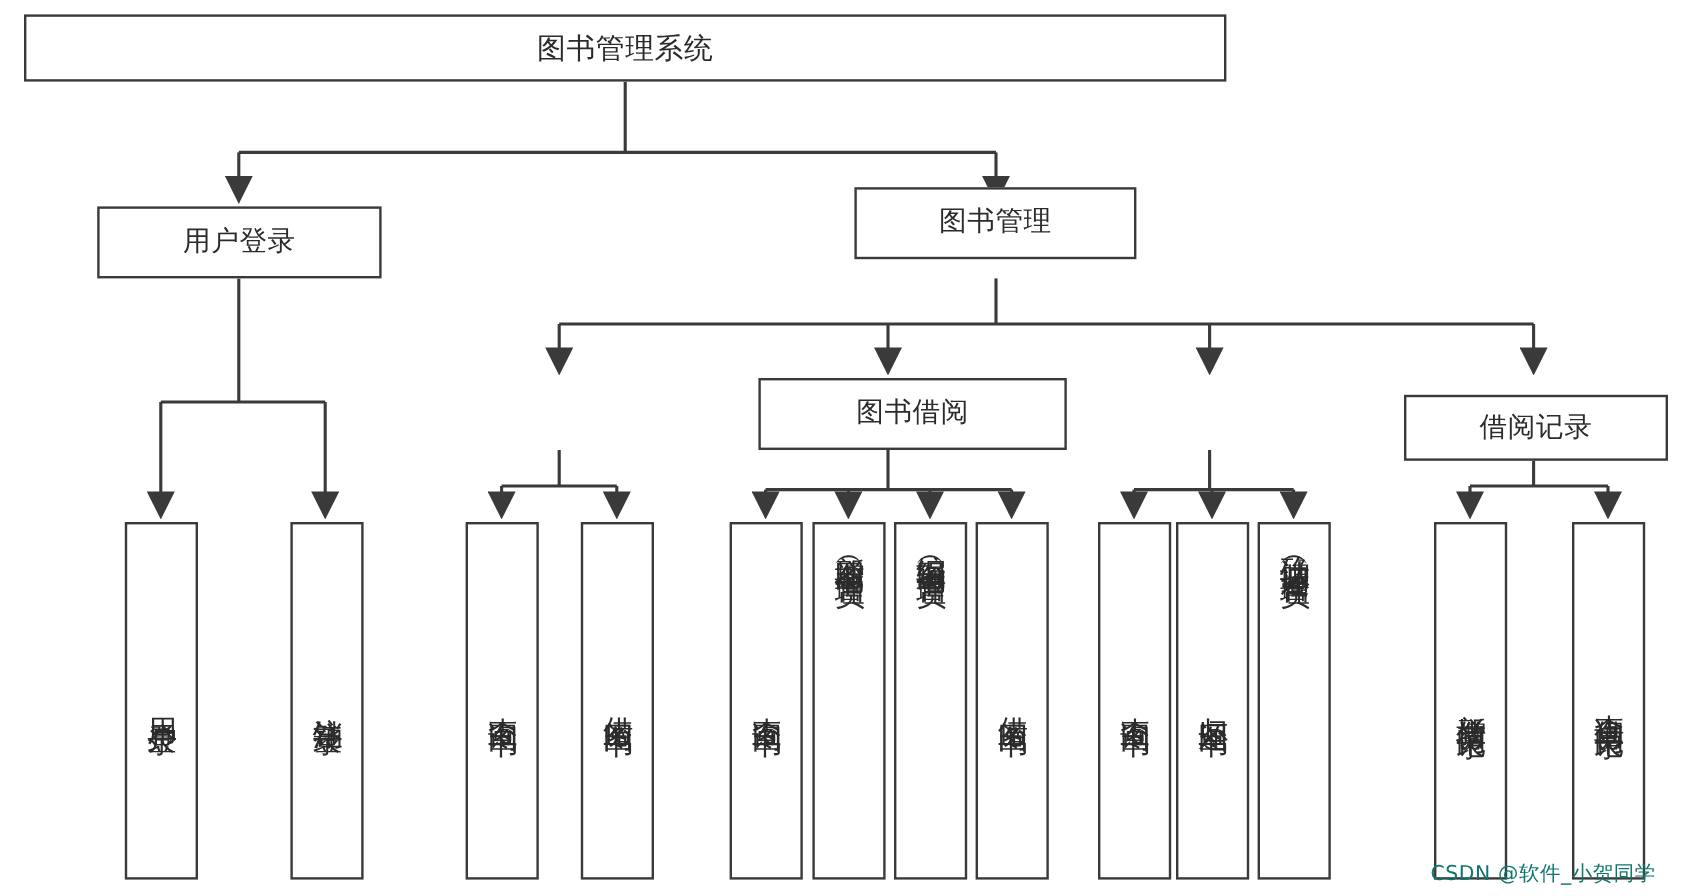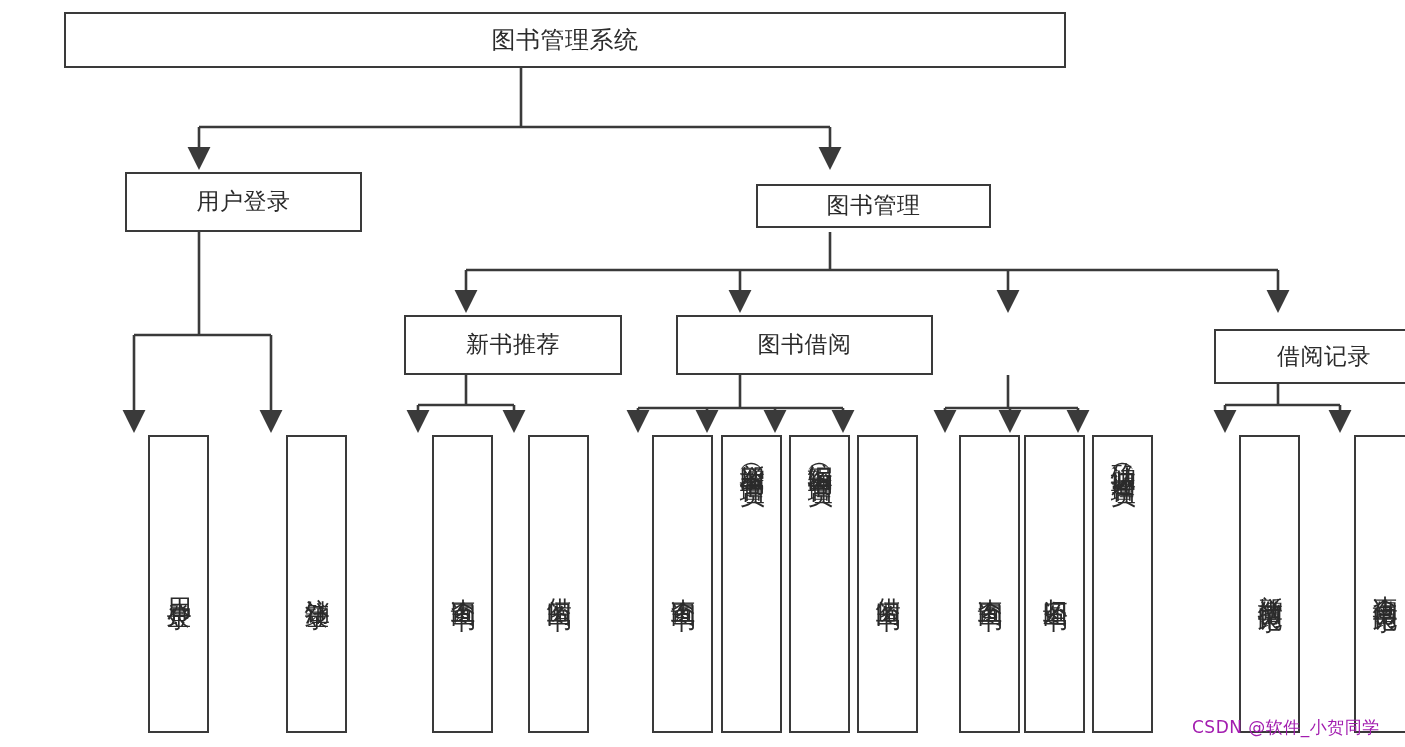--- a/index.html
+++ b/index.html
@@ -29,21 +29,20 @@
   .node {
     position: absolute;
     box-sizing: border-box;
     background: #ffffff;
     border: 2.5px solid #3a3a3a;
     display: flex;
     align-items: center;
     justify-content: center;
     color: #2b2b2b;
     z-index: 2;
-    margin-left: 44px;
   }
   .node .label {
     display: block;
     text-align: center;
     line-height: 1.18;
     letter-spacing: 0.5px;
   }
   
   .node.horiz .label {
     font-size: 23px;
@@ -67,21 +66,21 @@
     white-space: nowrap;
   }
   
   .node.vert.centered {
     align-items: center;
     padding-top: 0;
   }
   .watermark {
     position: absolute;
     font-size: 17px;
-    color: #a21caf;
+    color: #0f766e;
     white-space: nowrap;
     z-index: 5;
     letter-spacing: 0.5px;
   }
 </style>
 </head>
 <body>
 
 <div id="canvas">
 
@@ -138,27 +137,24 @@
   </svg>
 
   <div class="node horiz root" style="left:20px; top:12px; width:1002px; height:56px;">
     <span class="label">图书管理系统</span>
   </div>
 
   <div class="node horiz" style="left:81px; top:172px; width:237px; height:60px;">
     <span class="label">用户登录</span>
   </div>
 
-  <div class="node horiz" style="left:712px; top:184px; width:235px; height:44px;">
+  <div class="node horiz" style="left:712px; top:156px; width:235px; height:60px;">
     <span class="label">图书管理</span>
   </div>
 
-  <div class="node horiz" style="left:360px; top:315px; width:218px; height:60px;">
-    <span class="label">新书推荐</span>
-  </div>
 
   <div class="node horiz" style="left:632px; top:315px; width:257px; height:60px;">
     <span class="label">图书借阅</span>
   </div>
 
 
   <div class="node horiz" style="left:1170px; top:329px; width:220px; height:55px;">
     <span class="label">借阅记录</span>
   </div>
 

